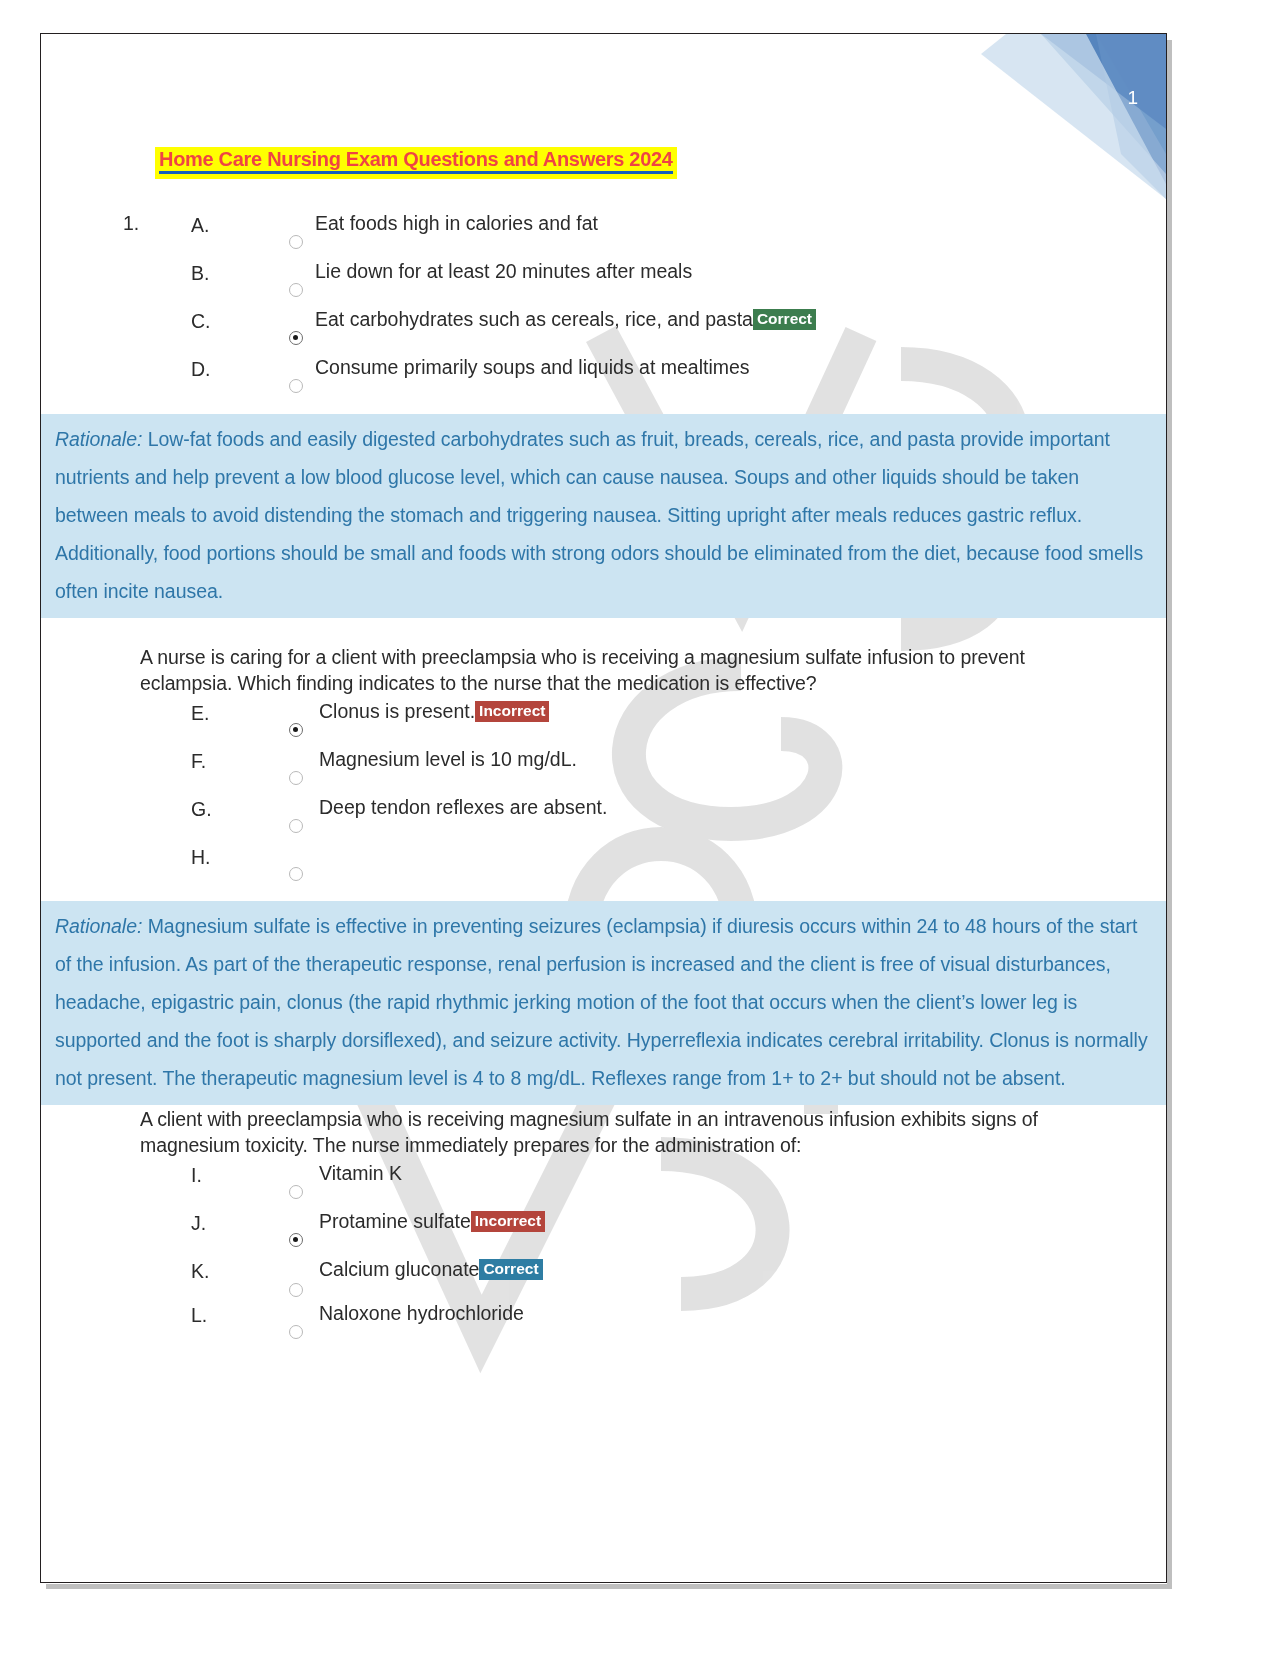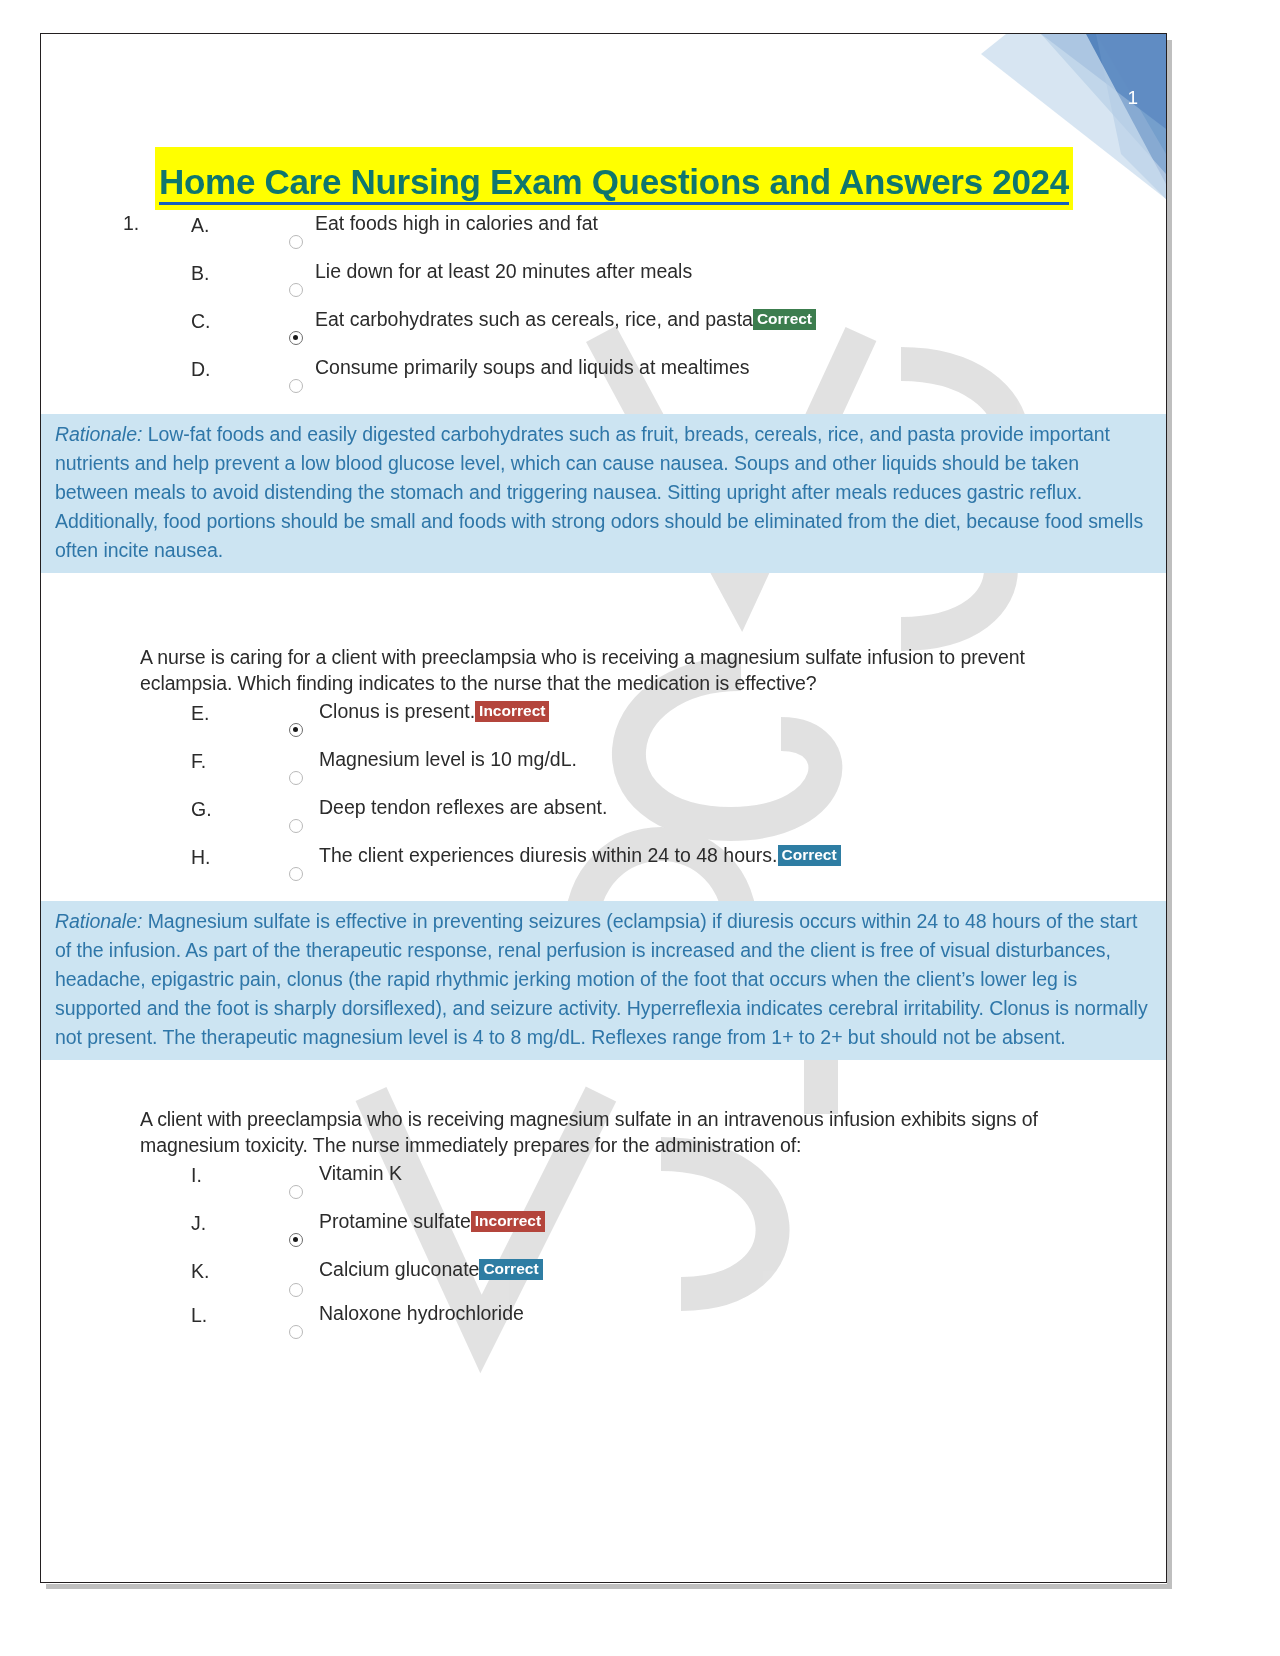--- a/index.html
+++ b/index.html
@@ -79,25 +79,25 @@
     z-index: 3;
   }
 
   .doc-title-wrap {
     position: absolute;
     left: 114px; top: 113px;
   }
   .doc-title {
     display: inline-block;
     background: #ffff00;
-    color: #0f766e;
-    font-size: 35px;
+    color: #ef4444;
+    font-size: 20px;
     font-weight: bold;
     letter-spacing: -0.3px;
-    padding: 15px 4px 5px 4px;
+    padding: 1px 4px 5px 4px;
     line-height: 1.12;
   }
   .doc-title span.tl {
     border-bottom: 3px solid #1560bd;
     display: inline-block;
     padding-bottom: 1px;
   }
 
   .q-block { position: absolute; left: 0; width: 1127px; }
 
@@ -175,21 +175,21 @@
   }
   .badge-correct-green { background: #3c7d4e; }
   .badge-correct-teal  { background: #2e7da3; }
   .badge-incorrect     { background: #b4453c; }
 
   
   .rationale {
     background: #cce4f2;
     color: #2e76a8;
     font-size: 19.5px;
-    line-height: 29px;
+    line-height: 38px;
     padding: 6px 14px 8px 14px;
     letter-spacing: -0.05px;
   }
   .rationale .lead { font-style: italic; }
 </style>
 </head>
 <body>
 
 <div id="page-root">
 
@@ -279,21 +279,20 @@
             <span class="opt-text indent-alt">Magnesium level is 10 mg/dL.</span>
           </div>
           <div class="opt-row">
             <span class="opt-letter">G.</span>
             <span class="opt-radio"></span>
             <span class="opt-text indent-alt">Deep tendon reflexes are absent.</span>
           </div>
           <div class="opt-row">
             <span class="opt-letter">H.</span>
             <span class="opt-radio"></span>
-            <span class="opt-text indent-alt"><span>The client experiences diuresis within 24 to 48 hours.</span><span class="badge badge-correct-teal">Correct</span></span>
           </div>
         </div>
 
         <div class="rationale" style="margin-top:9px;">
           <span class="lead">Rationale:</span><span> Magnesium sulfate is effective in preventing seizures (eclampsia) if diuresis occurs within 24 to 48 hours of the start of the infusion. As part of the therapeutic response, renal perfusion is increased and the client is free of visual disturbances, headache, epigastric pain, clonus (the rapid rhythmic jerking motion of the foot that occurs when the client’s lower leg is supported and the foot is sharply dorsiflexed), and seizure activity. Hyperreflexia indicates cerebral irritability. Clonus is normally not present. The therapeutic magnesium level is 4 to 8 mg/dL. Reflexes range from 1+ to 2+ but should not be absent.</span>
         </div>
       </div>
 
       <div class="q-block" style="top:1072px;">
         <div class="q-stem q-stem-plain">

